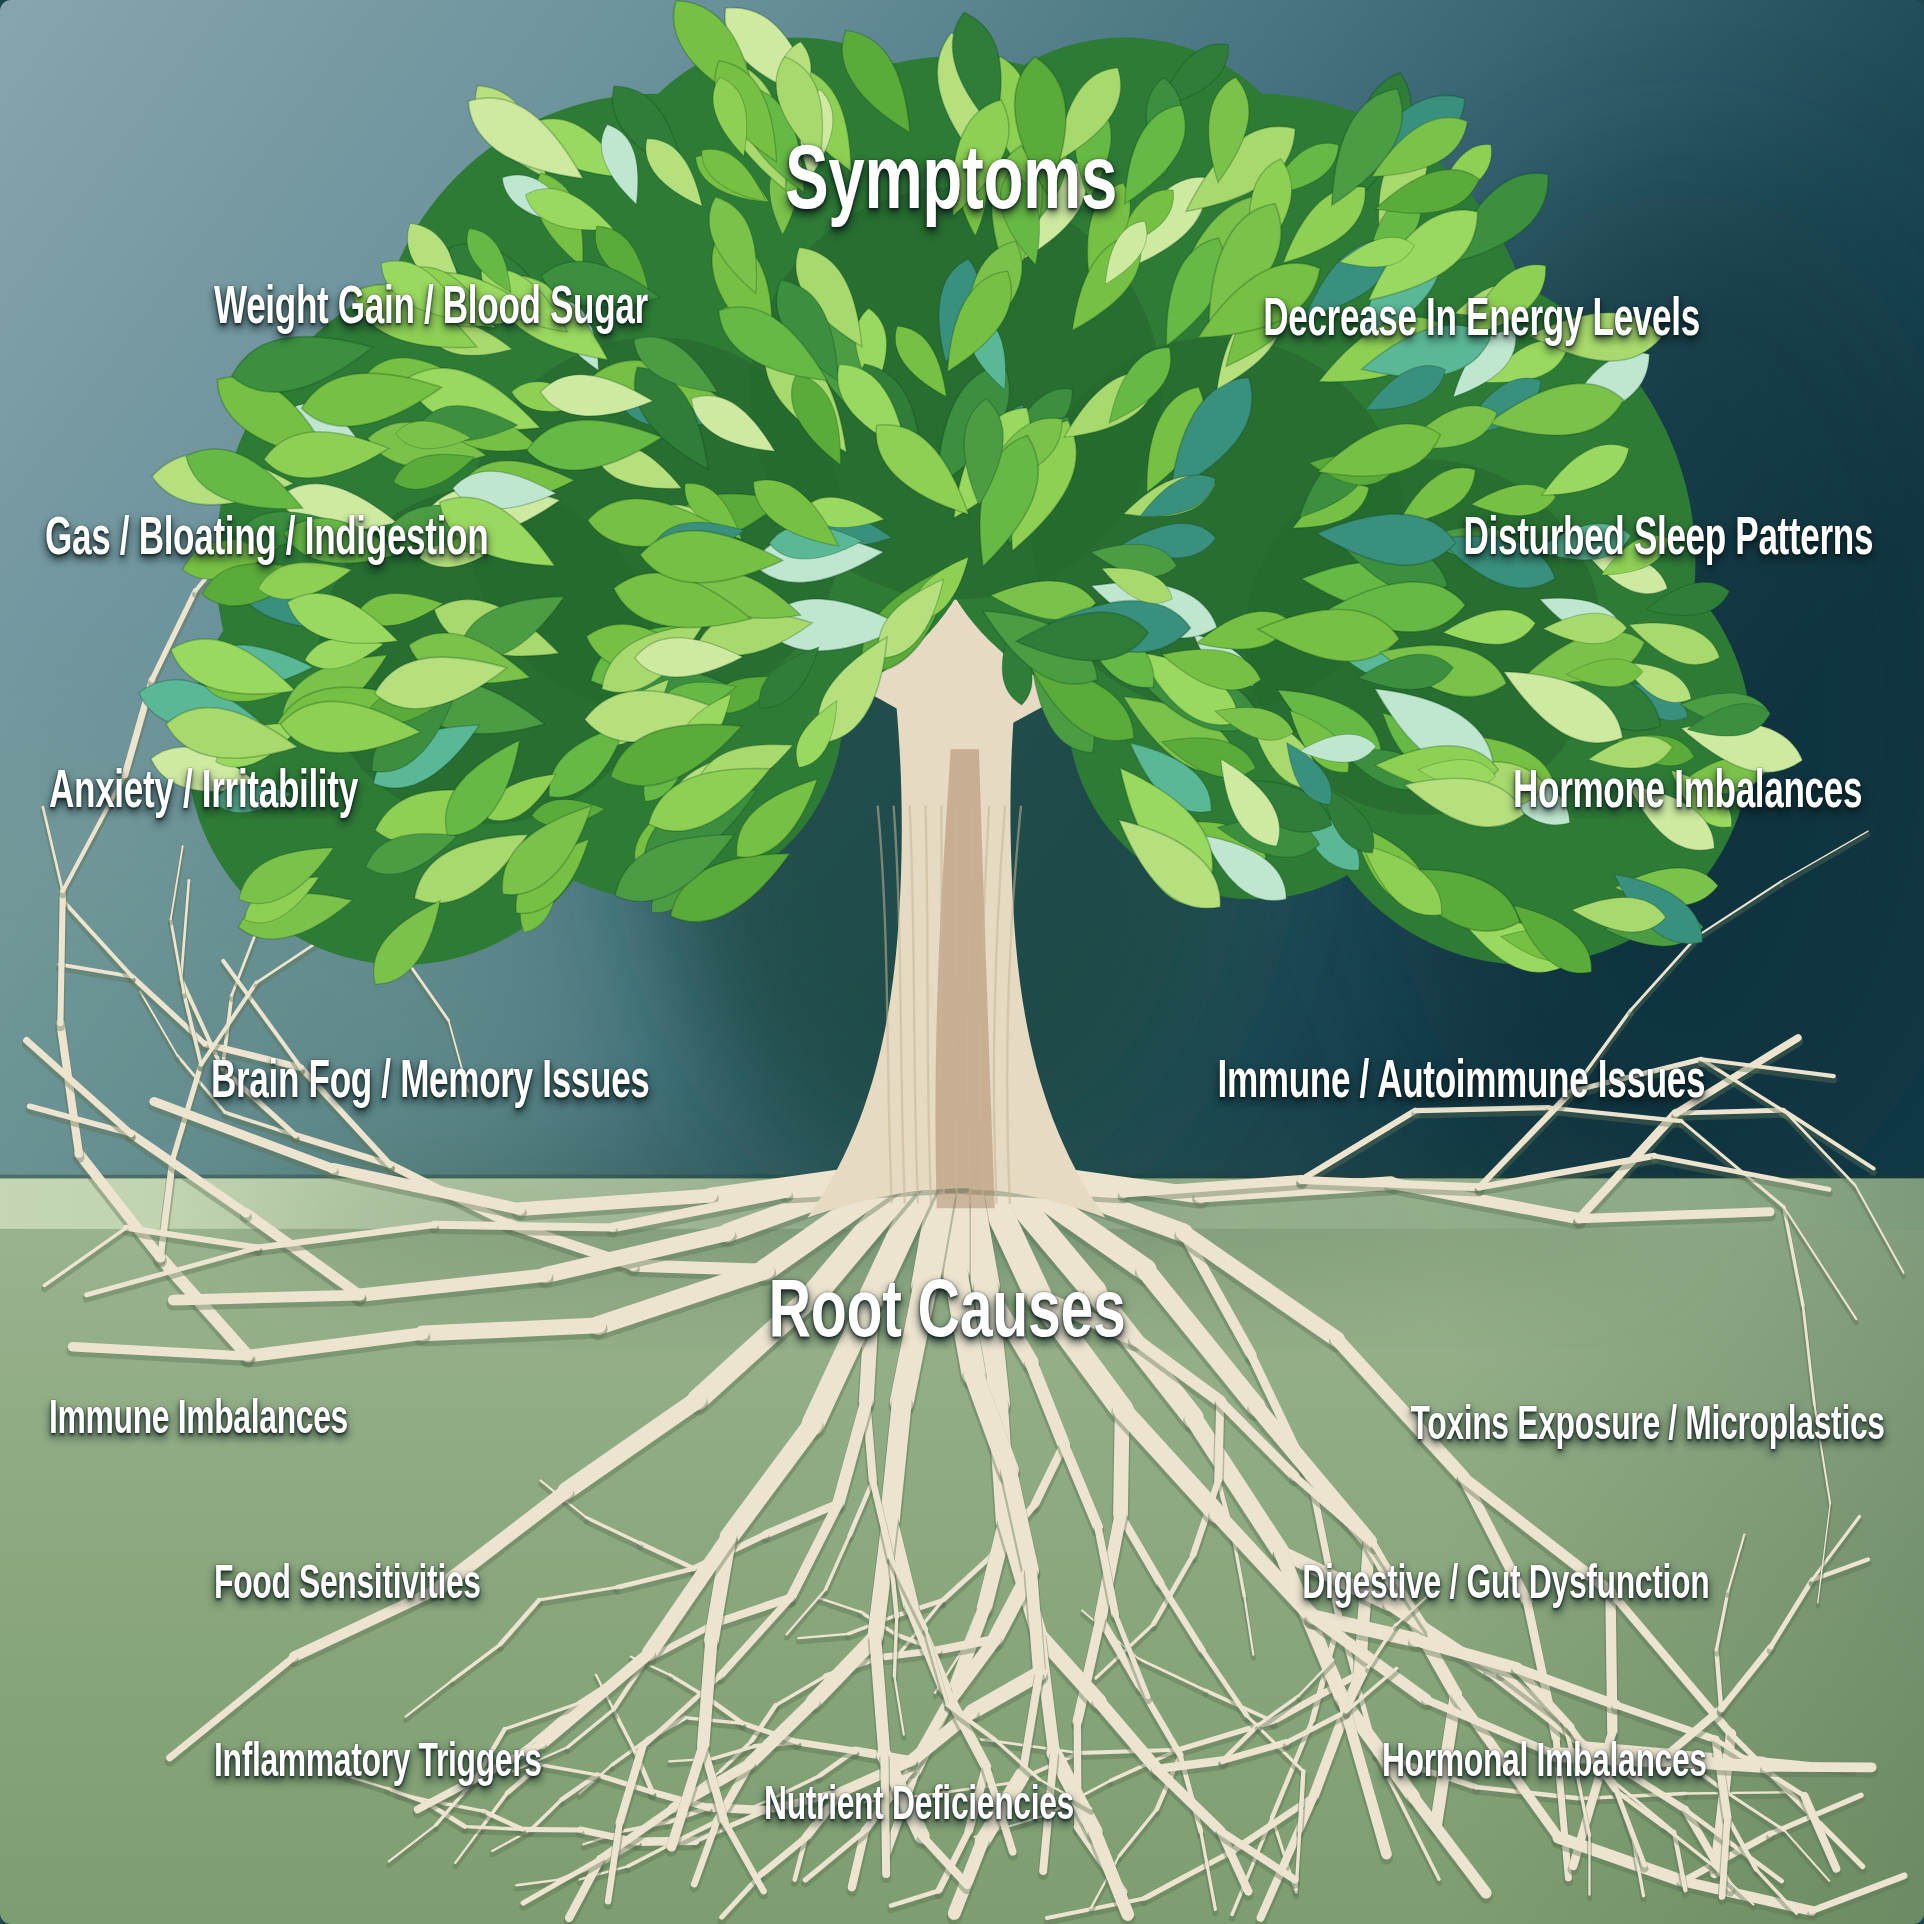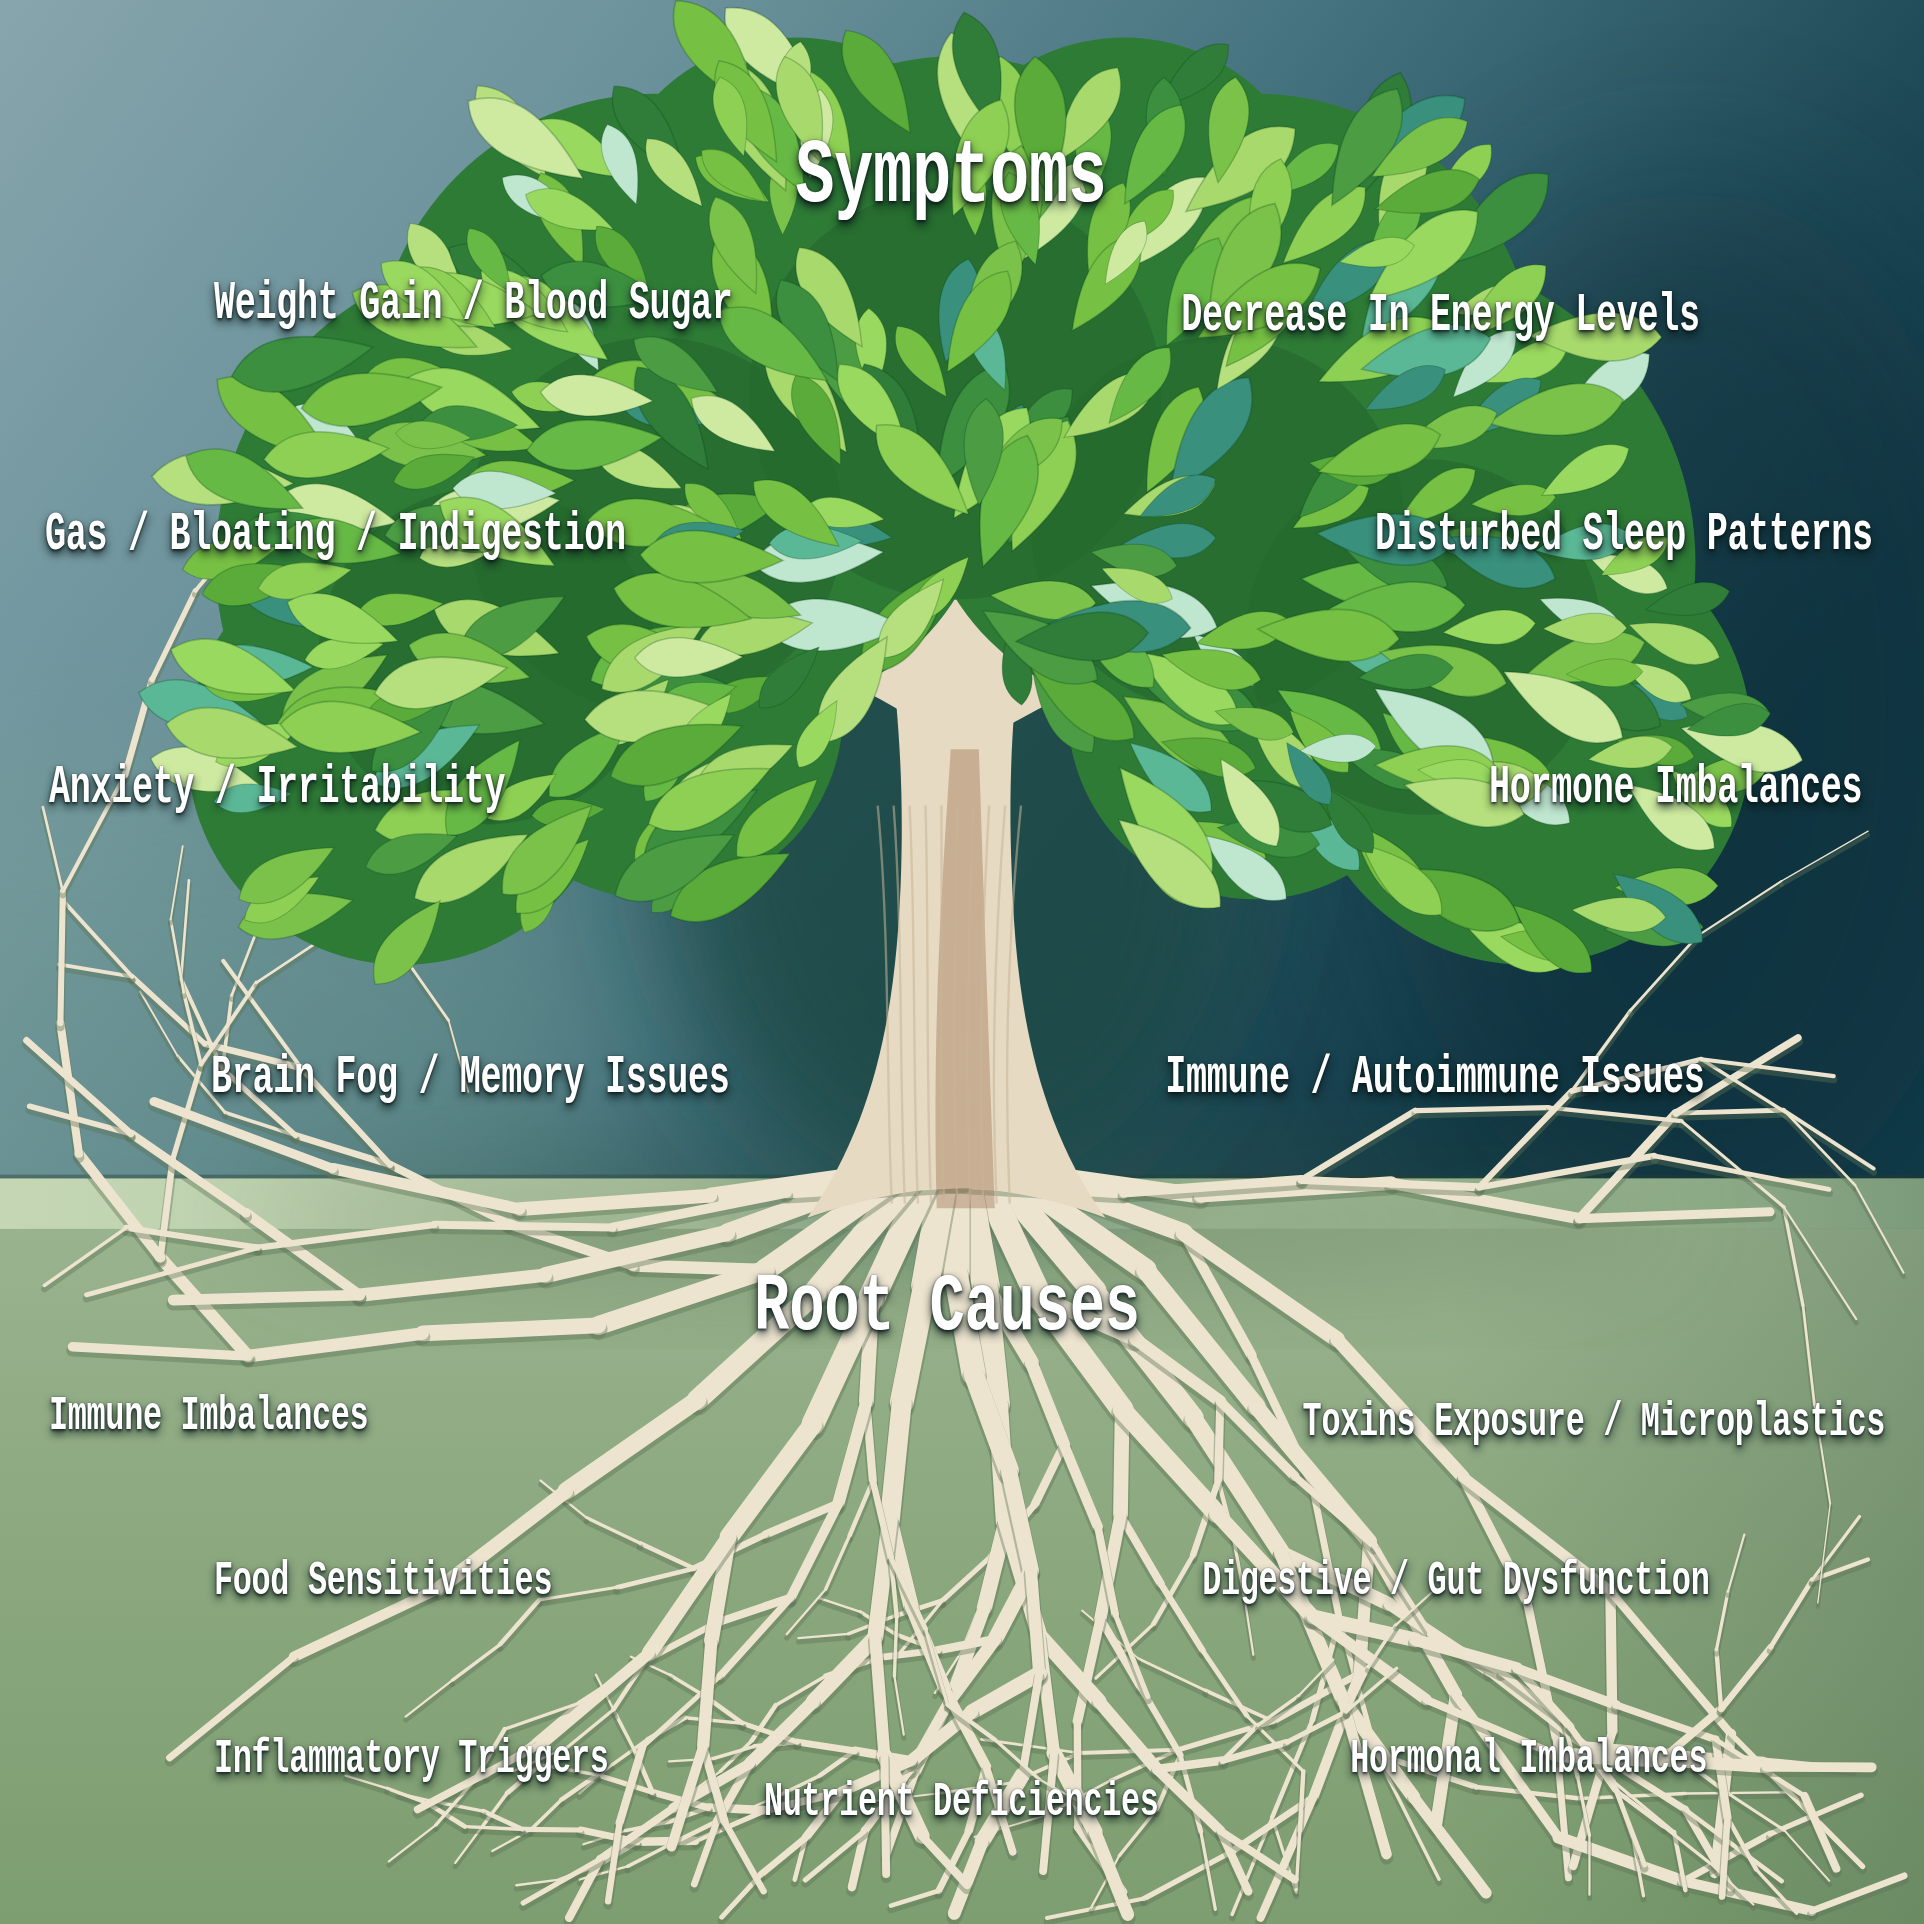--- a/index.html
+++ b/index.html
@@ -1,18 +1,19 @@
 <!DOCTYPE html>
 <html style="font-size:15px"><head>
 <meta charset="utf-8">
 <style>
   html,body{margin:0;padding:0;background:#20454f;}
   #stage{
     position:relative; width:1924px; height:1924px; overflow:hidden;
-    font-family:Liberation Mono, monospace;
+    font-family:Liberation Sans, sans-serif;
+    border-radius:11px;
   }
   #scene{position:absolute;left:0;top:0;width:100%;height:100%;display:block;}
   .label{
     position:absolute; white-space:nowrap; font-weight:700; color:#fff; line-height:1;
     text-shadow:0 4.7px 11.2px rgba(8,24,24,.85), 0 1.9px 3.7px rgba(8,24,24,.75), 0 0 1.9px rgba(8,24,24,.5);
     letter-spacing:-0.5px;
   }
   .l{transform:scaleX(.65);transform-origin:left top;}
   .r{transform:scaleX(.65);transform-origin:right top;}
   .c{transform:translateX(-50%) scaleX(.72);transform-origin:center top;}

